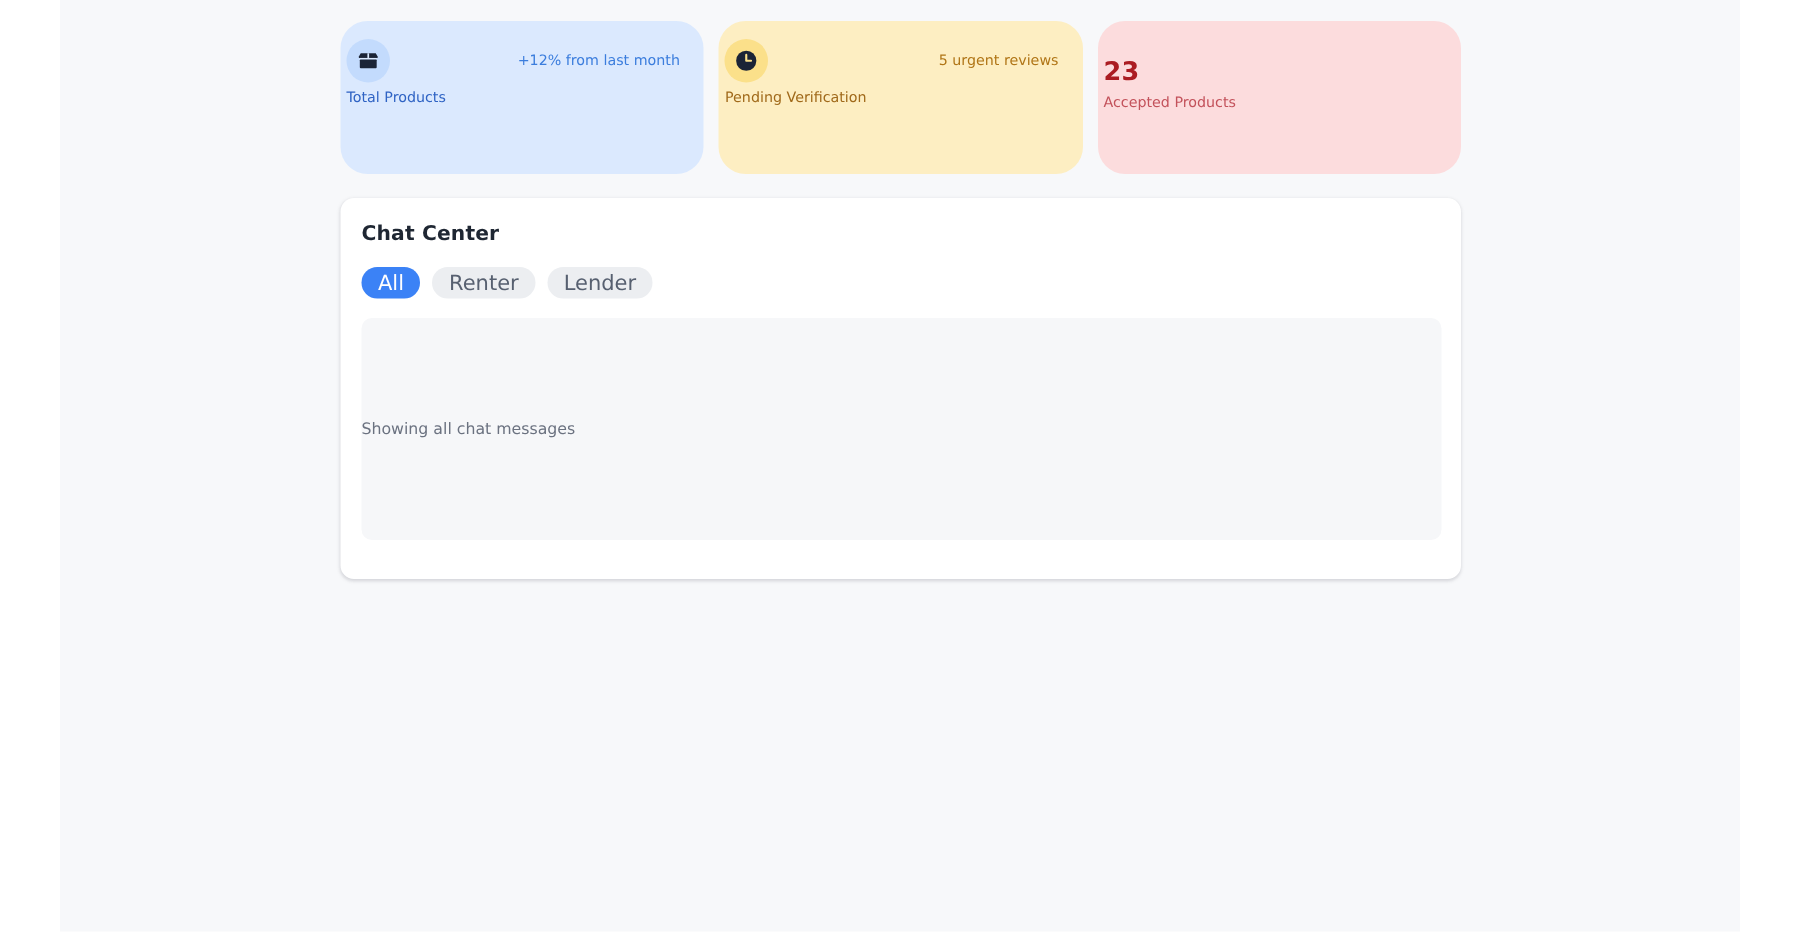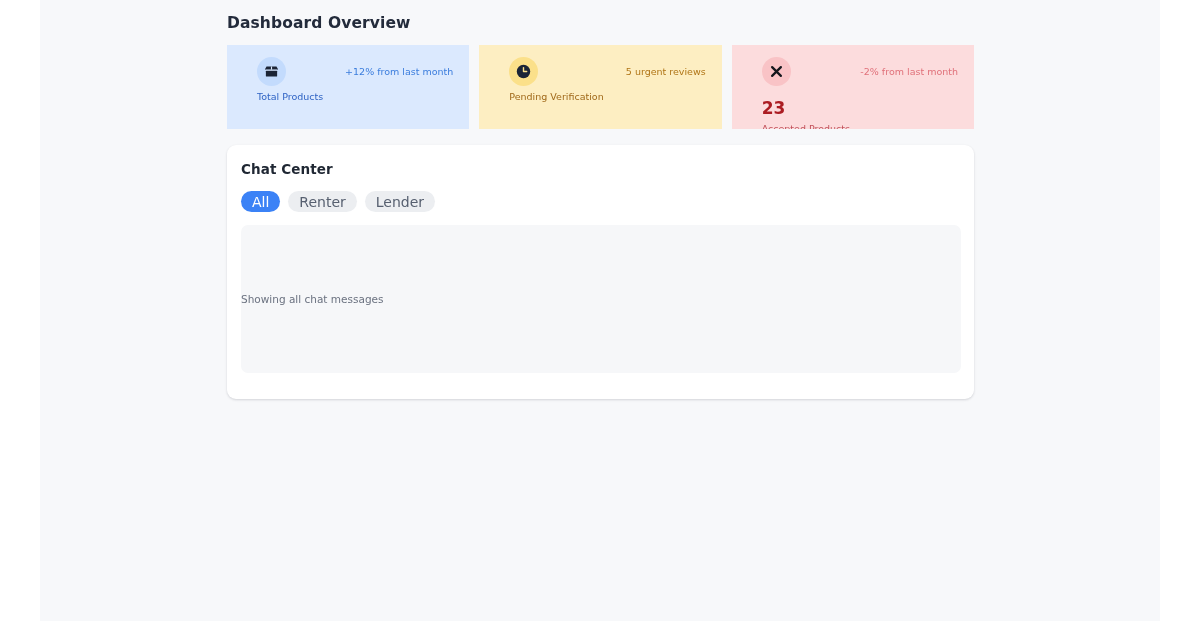--- a/index.html
+++ b/index.html
@@ -47,23 +47,23 @@
 
   
   #stat-card-row {
     display: flex;
     gap: 10px;
     margin-bottom: 16px;
   }
 
   .stat-card {
     flex: 1 1 0;
-    height: 84px;
-    border-radius: 0;
-    padding: 12px 14px 0 30px;
+    height: 102px;
+    border-radius: 18px;
+    padding: 12px 14px 0 4px;
     position: relative;
     overflow: hidden;
   }
 
   .stat-card-top {
     display: flex;
     align-items: center;
     justify-content: space-between;
   }
 
@@ -181,21 +181,20 @@
 </style>
 </head>
 <body>
 
 <div id="app-root">
 
   <div id="page-canvas">
 
     <div id="content-column">
 
-      <h1 id="page-title">Dashboard Overview</h1>
 
       <div id="stat-card-row">
 
         <div class="stat-card card-blue">
           <div class="stat-card-top">
             <span class="stat-icon-badge">
               <svg width="15" height="15" viewBox="0 0 24 24" aria-hidden="true">
                 <path d="M2 7.5 L4 4 H20 L22 7.5 V9 H2 Z" fill="#1b2436"></path>
                 <rect x="3" y="10.5" width="18" height="9.5" rx="1" fill="#1b2436"></rect>
                 <rect x="11.1" y="4" width="1.8" height="5" fill="#dbe9fe"></rect>
@@ -214,28 +213,20 @@
                 <circle cx="12" cy="12" r="9.5" fill="#1b2436"></circle>
                 <path d="M12 6.5 V12 H16.5" stroke="#fbe08a" stroke-width="2" stroke-linecap="round" stroke-linejoin="round" fill="none"></path>
               </svg>
             </span>
             <span class="stat-delta">5 urgent reviews</span>
           </div>
           <div class="stat-label">Pending Verification</div>
         </div>
 
         <div class="stat-card card-red">
-          <div class="stat-card-top">
-            <span class="stat-icon-badge">
-              <svg width="15" height="15" viewBox="0 0 24 24" aria-hidden="true">
-                <path d="M5 5 L19 19 M19 5 L5 19" stroke="#14161c" stroke-width="3.6" stroke-linecap="round" fill="none"></path>
-              </svg>
-            </span>
-            <span class="stat-delta">-2% from last month</span>
-          </div>
           <div class="stat-value">23</div>
           <div class="stat-label">Accepted Products</div>
         </div>
 
 
       </div>
 
       <div id="chat-center-card">
 
         <h2 id="chat-center-title">Chat Center</h2>

